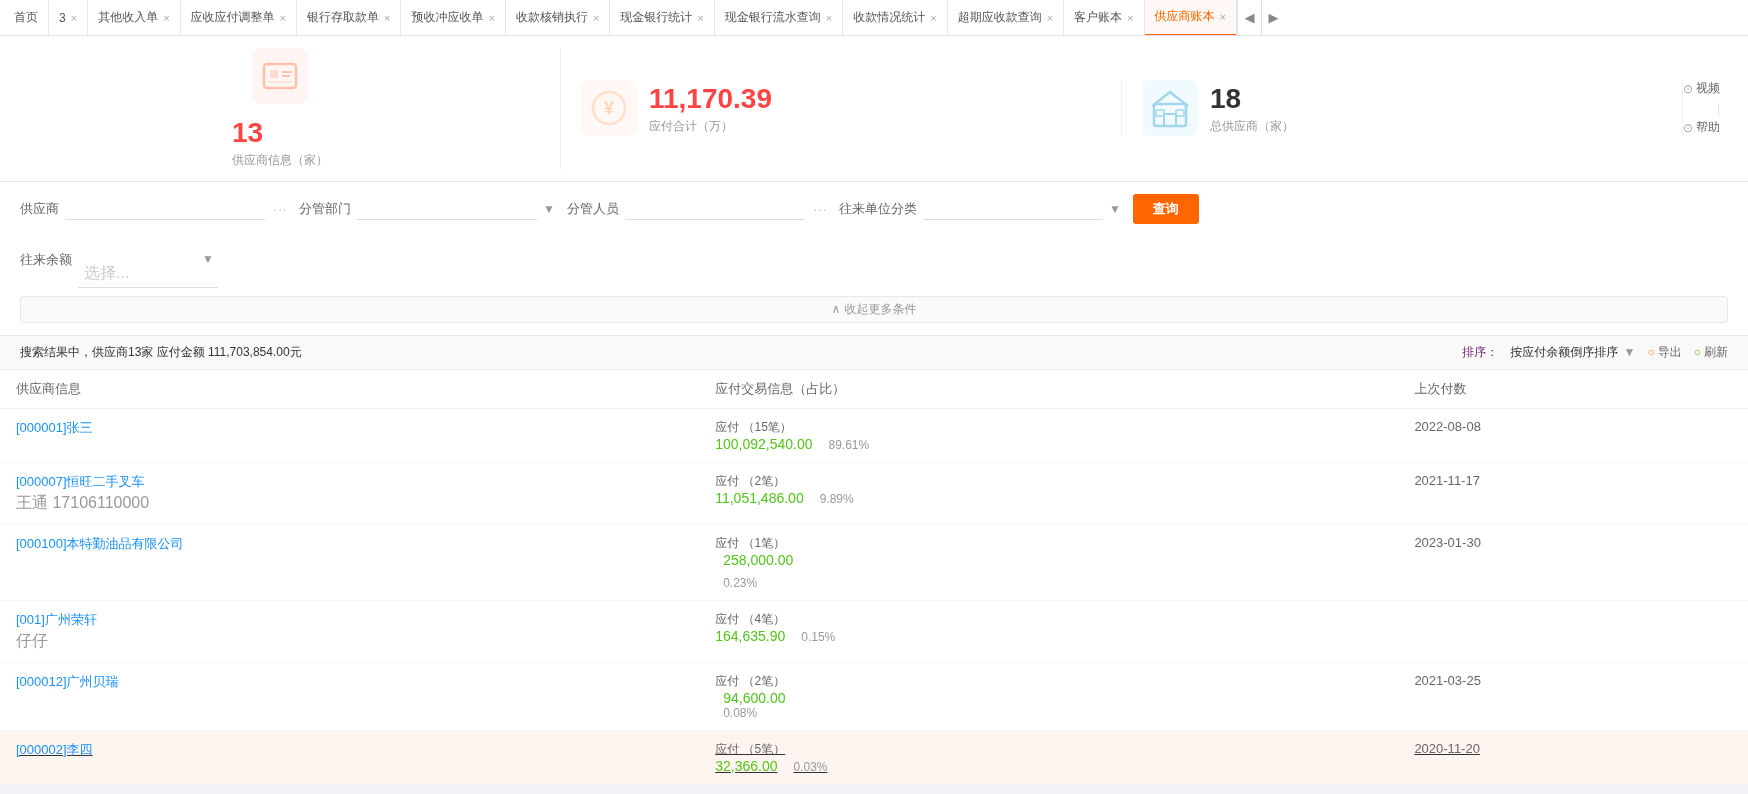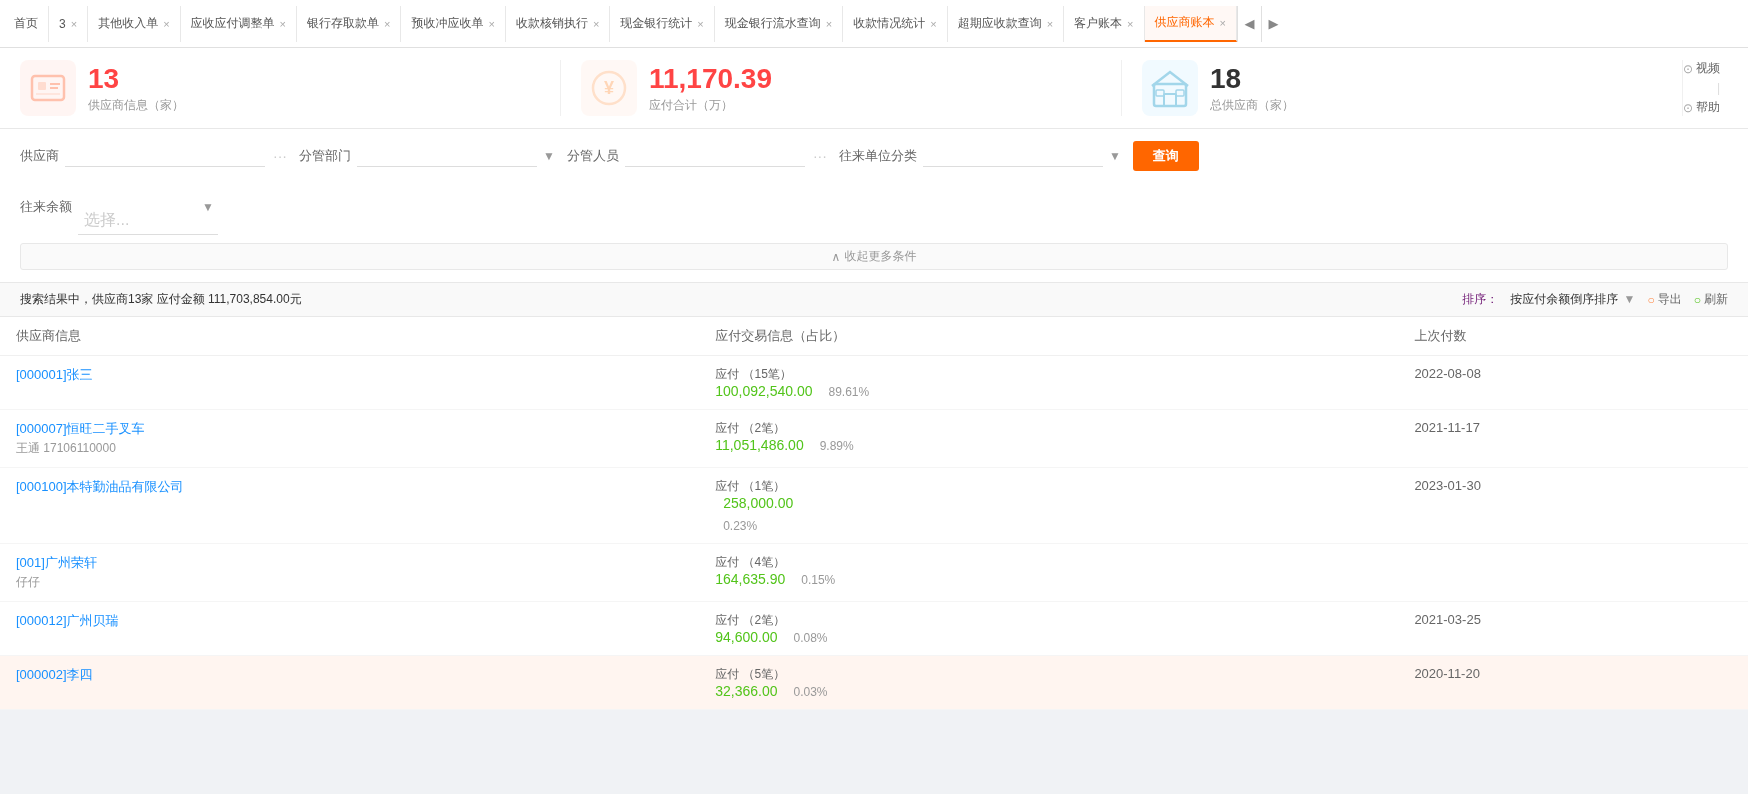--- a/index.html
+++ b/index.html
@@ -1,42 +1,42 @@
 <!DOCTYPE html>
 <html><head>
   <meta charset="utf-8">
   <style>
     * { box-sizing: border-box; margin: 0; padding: 0; }
     body { font-family: 'Microsoft YaHei', Arial, sans-serif; font-size: 13px; background: #f0f2f5; color: #333; }
 
     
     .top-nav {
       display: flex; align-items: center; background: #fff;
-      border-bottom: 1px solid #e0e0e0; height: 48px; overflow: hidden;
+      border-bottom: 1px solid #e0e0e0; height: 36px; overflow: hidden;
       padding: 0 4px;
     }
     .nav-tab {
       display: flex; align-items: center; height: 36px; padding: 0 10px;
       font-size: 12px; color: #555; white-space: nowrap; cursor: pointer;
       border-right: 1px solid #e8e8e8; flex-shrink: 0;
     }
     .nav-tab.active { color: #ff6600; border-bottom: 2px solid #ff6600; background: #fff8f5; }
     .nav-tab .close-x { margin-left: 5px; color: #aaa; font-size: 11px; cursor: pointer; }
     .nav-arrow { width: 24px; height: 36px; display: flex; align-items: center; justify-content: center; cursor: pointer; background: #fff; border-left: 1px solid #e0e0e0; flex-shrink: 0; color: #888; }
 
     
     .summary-bar {
       display: flex; background: #fff; border-bottom: 1px solid #e8e8e8;
       padding: 12px 20px; align-items: center; gap: 0;
     }
     .summary-card {
       display: flex; align-items: center; gap: 12px; flex: 1;
       border-right: 1px solid #f0f0f0; padding: 0 20px;
     }
-    .summary-card:first-child { padding-left: 0; }
+    .summary-card:first-child { padding-left: 0; flex-direction: column; }
     .summary-card:last-child { border-right: none; }
     .summary-icon {
       width: 56px; height: 56px; display: flex; align-items: center; justify-content: center;
       border-radius: 8px; font-size: 28px; opacity: 0.6;
     }
     .icon-supplier { background: #fff0ec; color: #ff8866; }
     .icon-amount { background: #fff5f0; color: #ffaa88; }
     .icon-shop { background: #e8f7ff; color: #66bbdd; }
     .summary-text .big-num { font-size: 28px; font-weight: bold; color: #ff4444; line-height: 1.2; }
     .summary-text .label { font-size: 12px; color: #999; margin-top: 2px; }
@@ -85,23 +85,23 @@
     }
 
     
     .data-table { background: #fff; width: 100%; border-collapse: collapse; }
     .data-table th {
       text-align: left; padding: 10px 16px; font-size: 13px; color: #666;
       font-weight: normal; border-bottom: 1px solid #f0f0f0; background: #fff;
     }
     .data-table td { padding: 10px 16px; font-size: 13px; vertical-align: top; }
     .data-table tr { border-bottom: 1px solid #f5f5f5; }
-    .data-table tr.highlighted { background: #fff5f0; }
+    .data-table tr.highlighted { background: #fff5f0; text-decoration: underline; }
     .supplier-link { color: #1890ff; text-decoration: none; cursor: pointer; font-size: 13px; }
-    .sub-info { color: #999; font-size: 12px; margin-top: 2px; }
+    .sub-info { color: #999; font-size: 16px; margin-top: 2px; }
     .amount-green { color: #52c41a; font-size: 14px; font-weight: 500; cursor: pointer; }
     .percent { color: #999; font-size: 12px; margin-left: 8px; }
     .pay-count { color: #666; font-size: 12px; }
     .last-pay { color: #666; font-size: 13px; }
 
     .table-container { overflow-x: auto; }
   </style>
 </head>
 <body>
 
@@ -333,21 +333,21 @@
               <span class="amount-green">164,635.90</span>
               <span class="percent">0.15%</span>
             </div>
           </td>
           <td class="last-pay"></td>
         </tr>
         <tr>
           <td><a class="supplier-link" href="#">[000012]广州贝瑞</a></td>
           <td>
             <div class="pay-count">应付 （2笔）</div>
-            <div style="display: flex; align-items: baseline; gap: 8px;">
+            <div style="display: flex; align-items: baseline;  flex-direction: column;">
               <span class="amount-green">94,600.00</span>
               <span class="percent">0.08%</span>
             </div>
           </td>
           <td class="last-pay">2021-03-25</td>
         </tr>
         <tr class="highlighted">
           <td><a class="supplier-link" href="#">[000002]李四</a></td>
           <td>
             <div class="pay-count">应付 （5笔）</div>

